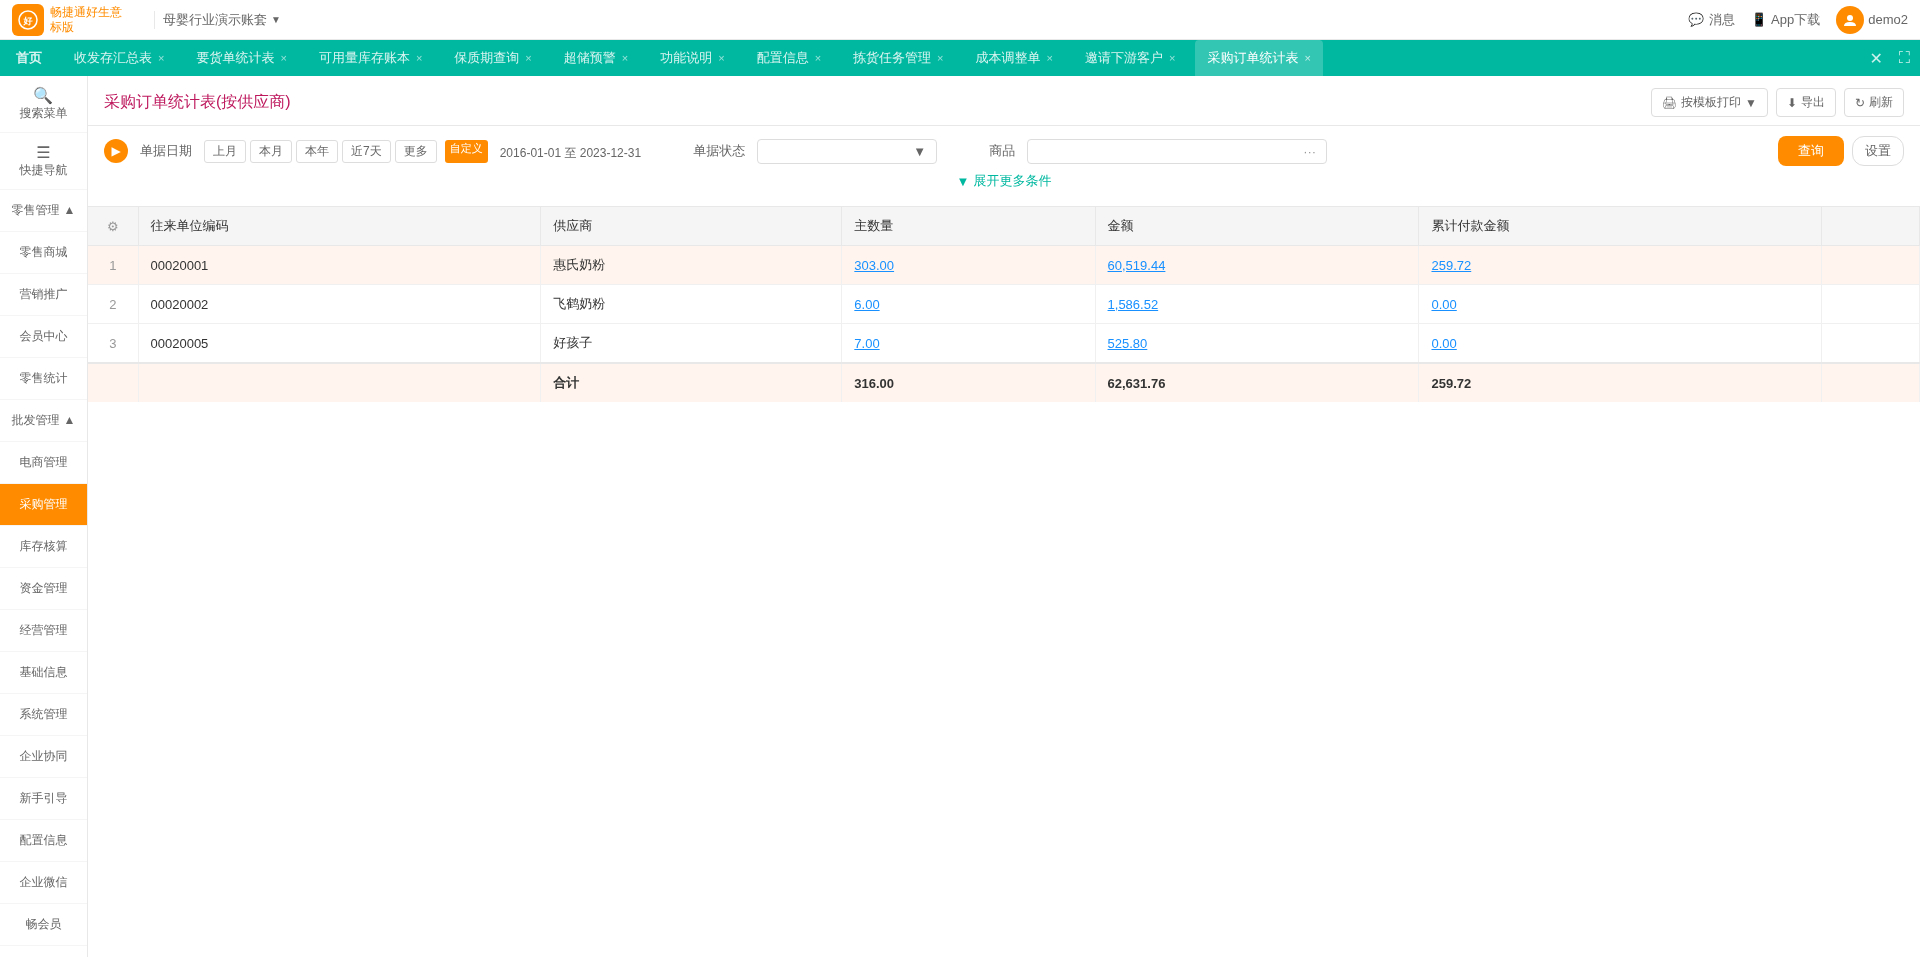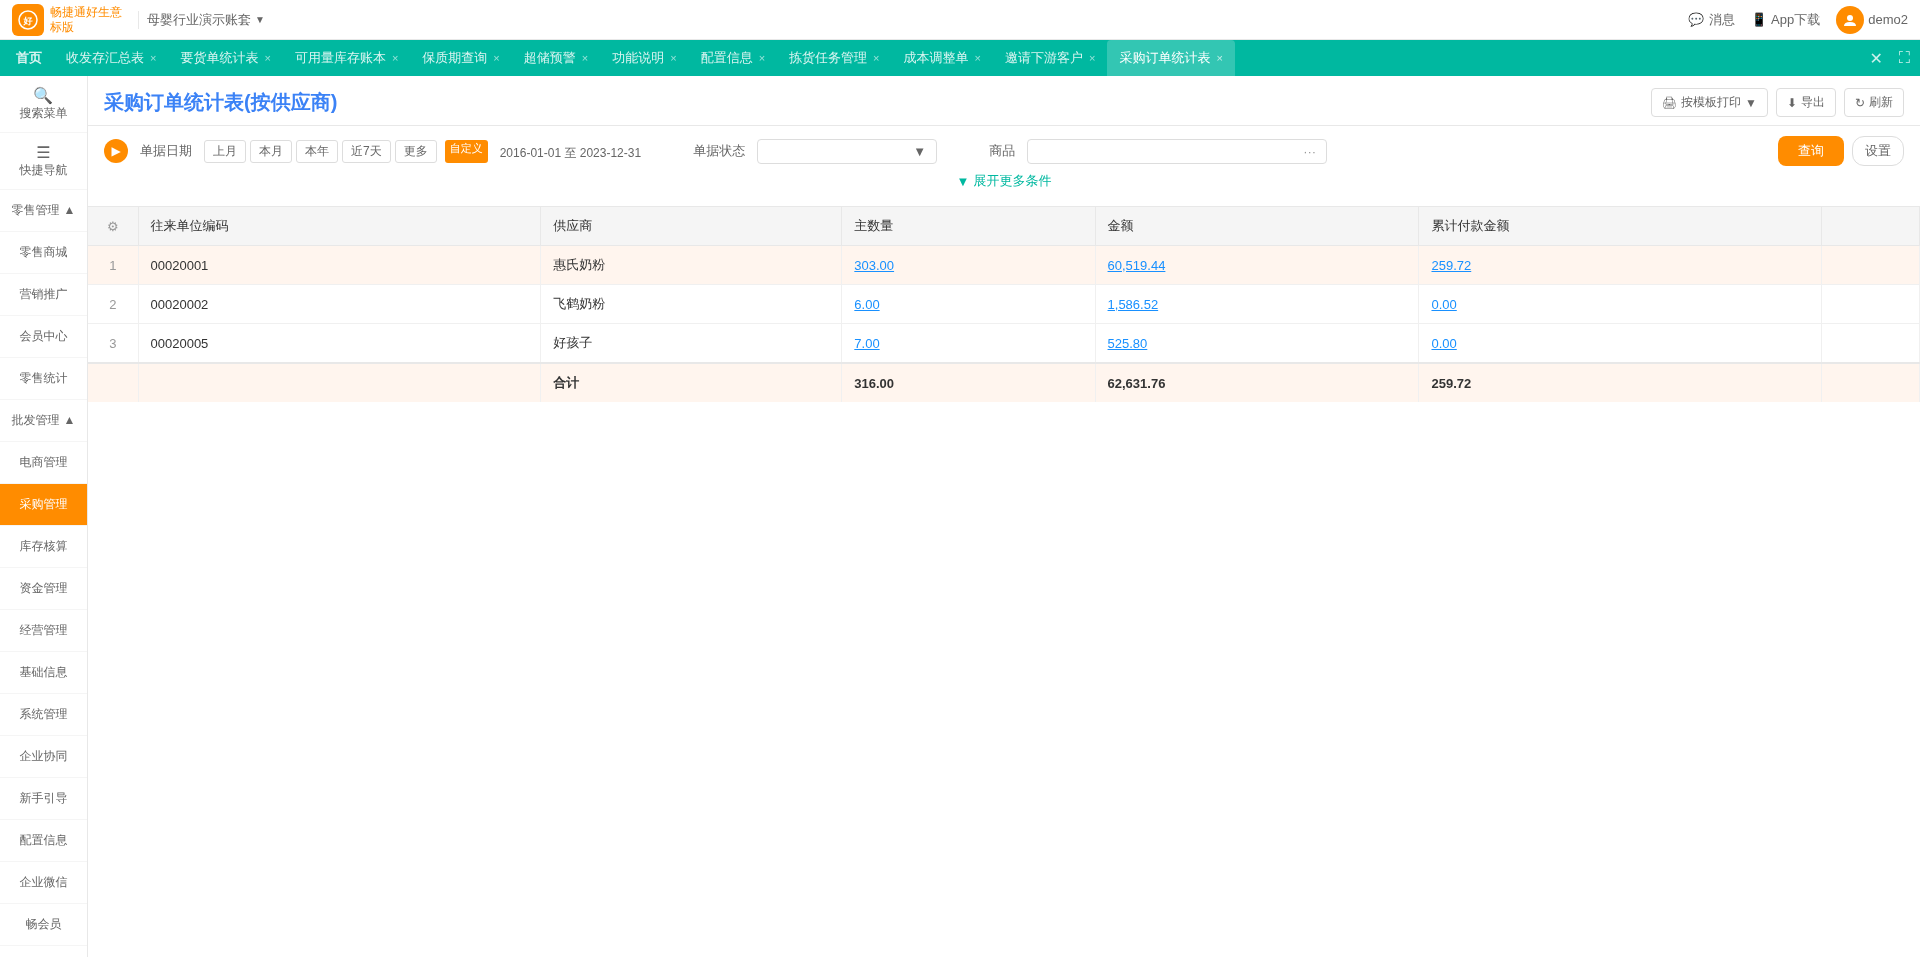--- a/index.html
+++ b/index.html
@@ -4,27 +4,27 @@
   <style>
     * { margin: 0; padding: 0; box-sizing: border-box; }
     body { font-family: 'Microsoft YaHei', Arial, sans-serif; font-size: 13px; background: #f5f5f5; width: 1920px; min-height: 957px; overflow-x: hidden; }
 
     
     .top-bar { height: 40px; background: #fff; display: flex; align-items: center; justify-content: space-between; padding: 0 12px; border-bottom: 1px solid #e8e8e8; }
     .top-bar-left { display: flex; align-items: center; gap: 8px; }
     .logo-area { display: flex; align-items: center; gap: 6px; }
     .logo-icon { width: 32px; height: 32px; background: #ff8c00; border-radius: 6px; display: flex; align-items: center; justify-content: center; color: white; font-size: 12px; font-weight: bold; }
     .logo-text { color: #ff8c00; font-size: 12px; font-weight: normal; line-height: 1.2; }
-    .org-selector { display: flex; align-items: center; gap: 4px; color: #666; font-size: 13px; padding: 0 8px; cursor: pointer; border-left: 1px solid #e8e8e8; margin-left: 8px; }
+    .org-selector { display: flex; align-items: center; gap: 4px; color: #666; font-size: 13px; padding: 0 8px; cursor: pointer; border-left: 1px solid #e8e8e8; margin-left: 24px; }
     .top-bar-right { display: flex; align-items: center; gap: 16px; }
     .top-bar-action { display: flex; align-items: center; gap: 4px; color: #666; font-size: 13px; cursor: pointer; }
     .avatar { width: 28px; height: 28px; border-radius: 50%; background: #ff8c00; display: flex; align-items: center; justify-content: center; color: white; font-size: 12px; }
 
     
-    .nav-tabs { height: 36px; background: #00b8a0; display: flex; align-items: center; padding: 0 4px; overflow: hidden; }
+    .nav-tabs { height: 36px; background: #00b8a0; display: flex; align-items: center; padding: 0 4px; overflow: hidden; gap: 8px; }
     .nav-tab { height: 36px; display: flex; align-items: center; padding: 0 12px; color: rgba(255,255,255,0.85); font-size: 13px; cursor: pointer; white-space: nowrap; position: relative; }
     .nav-tab.active { background: rgba(255,255,255,0.2); color: white; border-radius: 4px 4px 0 0; }
     .nav-tab .close-x { margin-left: 6px; font-size: 11px; opacity: 0.7; }
     .nav-tab-home { font-weight: bold; }
     .nav-tabs-right { margin-left: auto; display: flex; align-items: center; gap: 4px; }
     .nav-ctrl-btn { color: white; opacity: 0.8; cursor: pointer; font-size: 16px; padding: 0 6px; }
 
     
     .main-layout { display: flex; height: calc(957px - 40px - 36px); }
 
@@ -34,21 +34,21 @@
     .sidebar-item.active { color: #fff; background: #ff8c00; }
     .sidebar-item.has-arrow { display: flex; align-items: center; justify-content: center; gap: 4px; }
     .sidebar-search { padding: 10px 4px; text-align: center; color: #666; font-size: 12px; border-bottom: 1px solid #f5f5f5; cursor: pointer; }
     .sidebar-nav { padding: 10px 4px; text-align: center; color: #666; font-size: 12px; border-bottom: 1px solid #f5f5f5; cursor: pointer; }
 
     
     .content-area { flex: 1; background: #f5f5f5; overflow: auto; display: flex; flex-direction: column; }
 
     
     .page-header { background: #fff; padding: 12px 16px 8px; display: flex; align-items: center; justify-content: space-between; border-bottom: 1px solid #e8e8e8; }
-    .page-title { font-size: 20px; font-weight: bold; color: #3b82f6; }
+    .page-title { font-size: 16px; font-weight: normal; color: #be185d; }
     .page-actions { display: flex; align-items: center; gap: 8px; }
     .btn-print { display: flex; align-items: center; gap: 4px; padding: 5px 10px; border: 1px solid #ddd; border-radius: 4px; background: #fff; color: #666; cursor: pointer; font-size: 12px; }
     .btn-export { display: flex; align-items: center; gap: 4px; padding: 5px 10px; border: 1px solid #ddd; border-radius: 4px; background: #fff; color: #666; cursor: pointer; font-size: 12px; }
     .btn-refresh { display: flex; align-items: center; gap: 4px; padding: 5px 10px; border: 1px solid #ddd; border-radius: 4px; background: #fff; color: #666; cursor: pointer; font-size: 12px; }
 
     
     .filter-area { background: #fff; padding: 10px 16px; border-bottom: 1px solid #e8e8e8; }
     .filter-row { display: flex; align-items: center; gap: 12px; flex-wrap: wrap; }
     .filter-label { color: #666; font-size: 13px; white-space: nowrap; }
     .filter-date-btns { display: flex; gap: 4px; }

